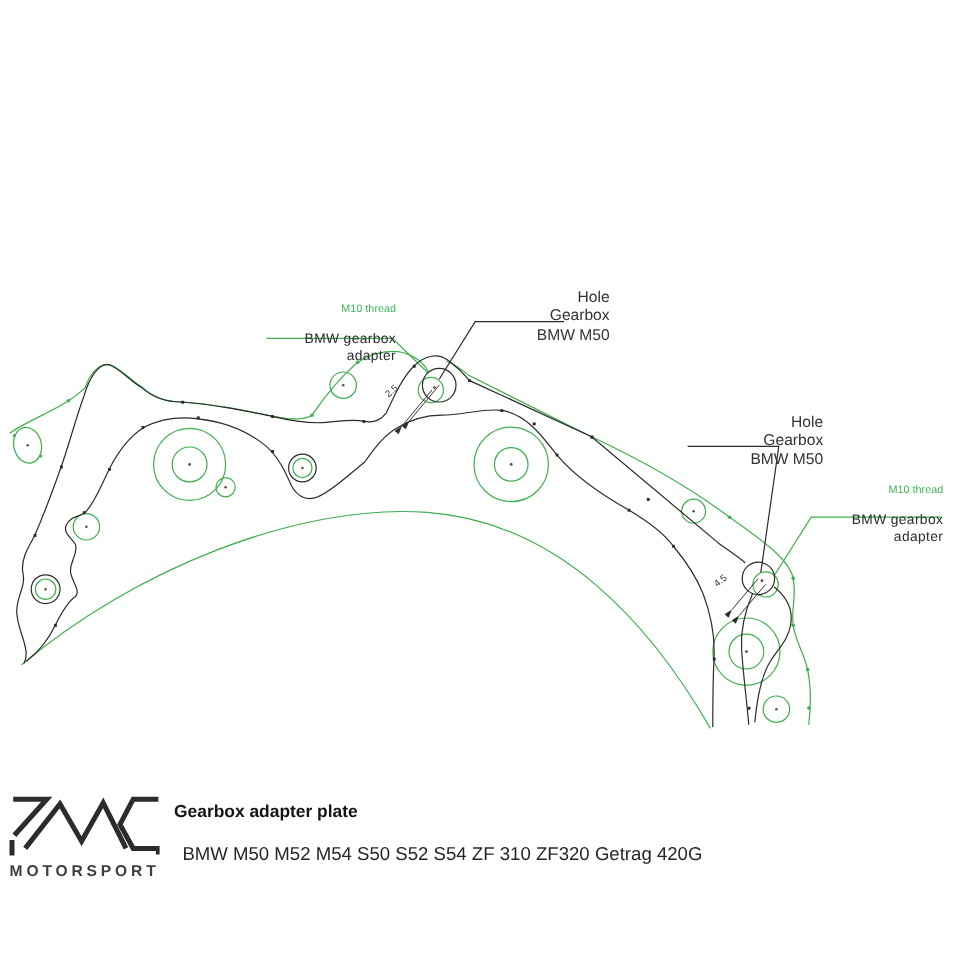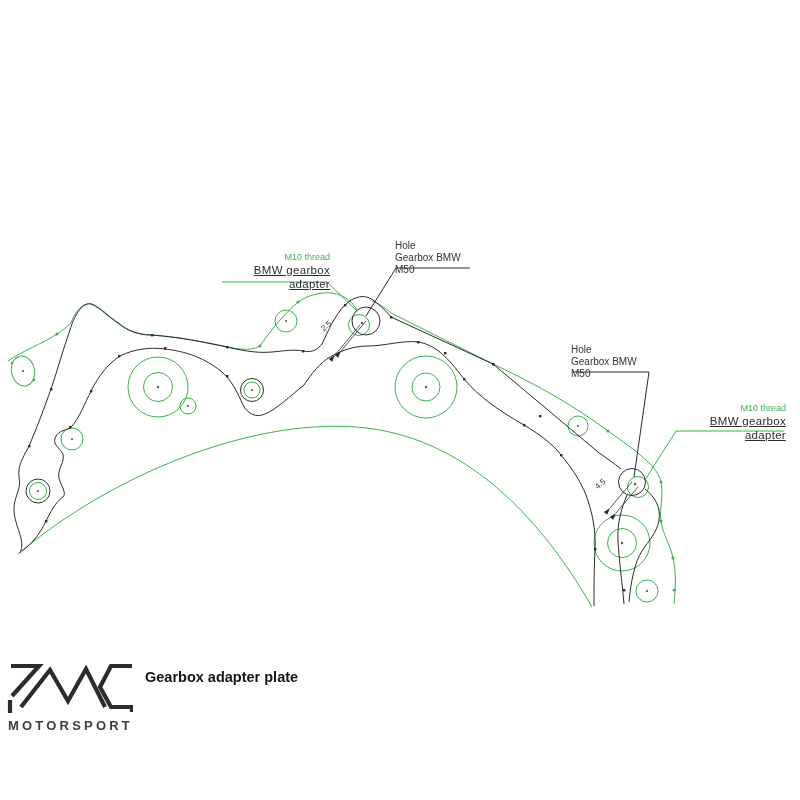--- a/index.html
+++ b/index.html
@@ -1,22 +1,22 @@
 <!DOCTYPE html>
 <html><head>
 <meta charset="utf-8">
 <style>
   html,body{margin:0;padding:0;background:#ffffff;}
   .page{position:relative;width:800px;height:800px;background:#ffffff;overflow:hidden;
         font-family:"Liberation Sans",sans-serif;}
   .drawing-svg{position:absolute;left:0;top:0;width:800px;height:800px;}
   .ann{position:absolute;text-align:right;line-height:1.2;}
   .ann .g{display:block;font-size:9px;color:#3fb45a;}
-  .ann .b{display:block;font-size:11.5px;color:#2d2d2d;letter-spacing:.3px;margin-top:1px;text-decoration:underline;}
-  .ann-cad{position:absolute;text-align:left;font-size:10px;color:#333;line-height:1.18;}
+  .ann .b{display:block;font-size:11.5px;color:#2d2d2d;letter-spacing:.3px;margin-top:14px;}
+  .ann-cad{position:absolute;text-align:right;font-size:13px;color:#333;line-height:1.18;margin-left:35px;}
   .dim{position:absolute;font-size:8px;color:#333;transform:rotate(-40deg);transform-origin:left bottom;}
   .footer{position:absolute;left:0;top:655px;width:800px;height:145px;}
   .logo-mark{position:absolute;left:6px;top:8px;}
   .logo-text{position:absolute;left:8px;top:63px;font-size:13px;letter-spacing:3.2px;
              color:#3e3e3e;font-weight:700;}
   .prod-title{position:absolute;left:145px;top:14px;font-size:14.5px;font-weight:700;color:#141414;}
   .prod-subtitle{position:absolute;left:152px;top:49px;font-size:15.5px;font-weight:400;color:#262626;}
 </style>
 </head>
 <body>
@@ -179,15 +179,16 @@
     <svg class="logo-mark" width="127" height="52" viewBox="0 0 127 52">
       <g stroke="#2C2C2C" stroke-width="4.2" fill="none" stroke-linejoin="miter" stroke-linecap="butt">
         <path d="M 5,3 H 33 L 6,33"></path>
         <path d="M 4,37 V 50"></path>
         <path d="M 15,44 L 44,7 L 62,38 L 80,6 L 99,44"></path>
         <path d="M 126,3 H 105 L 94,24 L 105,44 H 126 V 49"></path>
       </g>
     </svg>
     <div class="logo-text">MOTORSPORT</div>
     <div class="prod-title">Gearbox adapter plate</div>
+    <div class="prod-subtitle">BMW M50 M52 M54 S50 S52 S54 ZF 310 ZF320 Getrag 420G</div>
   </div>
 
 </div>
 
 </body></html>

